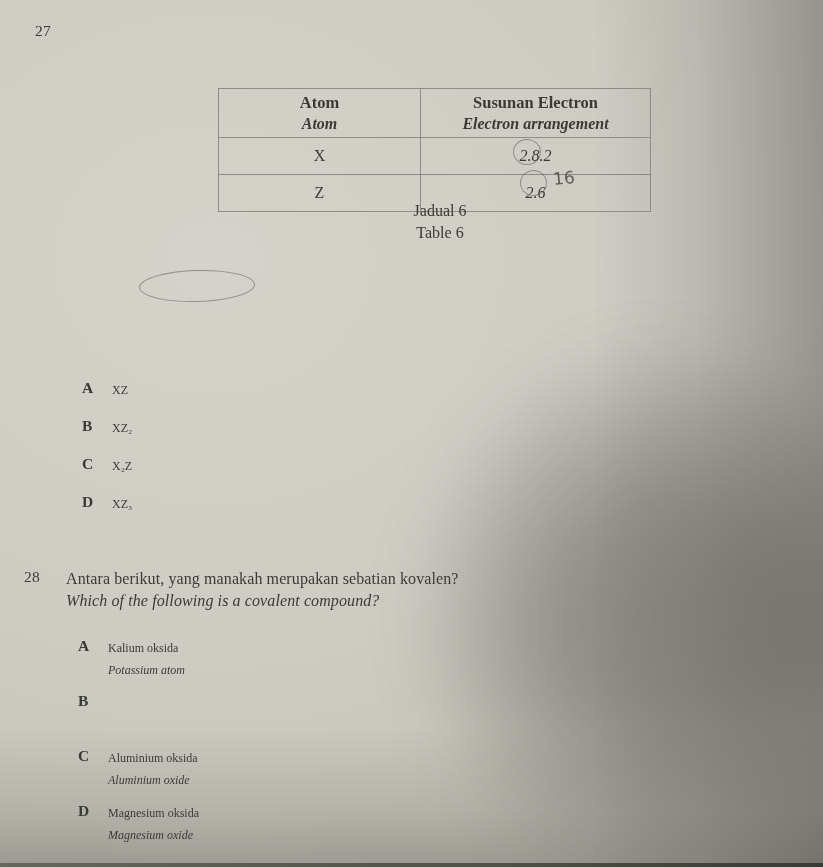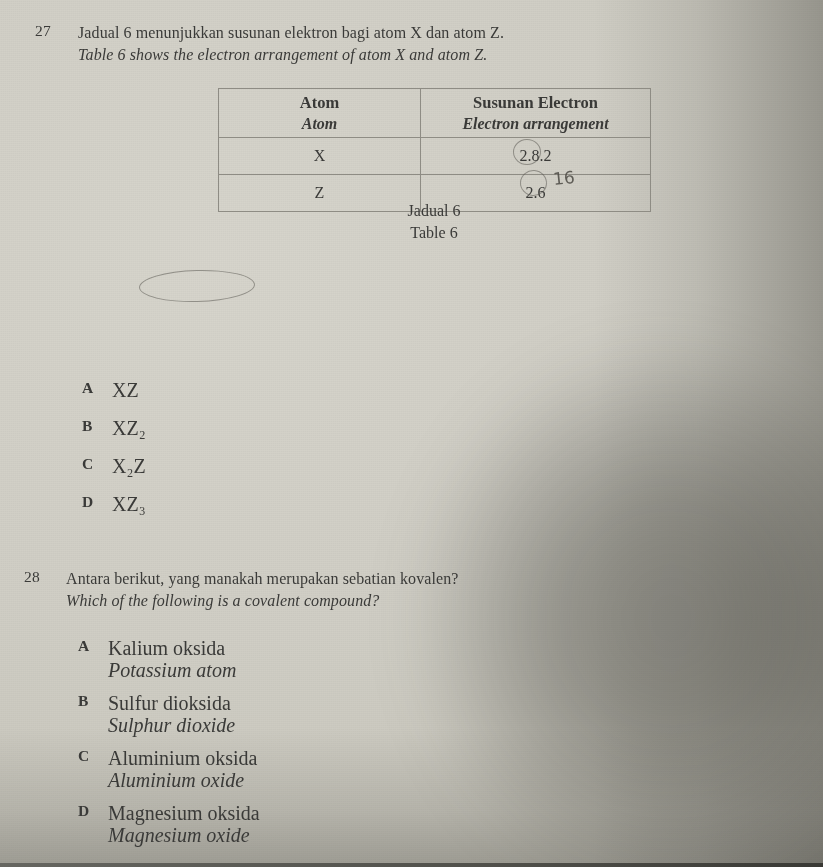--- a/index.html
+++ b/index.html
@@ -108,36 +108,36 @@
     padding: 3px 4px;
     font-size: 16px;
     color: #3a3a38;
   }
   #atom-table th { font-weight: bold; }
   #atom-table .col-atom  { width: 202px; }
   #atom-table .col-arr   { width: 230px; }
   .hdr-bm { display: block; font-weight: bold; font-size: 16.5px; line-height: 21px; }
   .hdr-en { display: block; font-weight: bold; font-style: italic; font-size: 16px; line-height: 21px; }
   .cell-sym { height: 30px; font-size: 17px; }
-  .cell-val { height: 30px; font-size: 16.5px; position: relative; }
+  .cell-val { height: 30px; font-size: 16.5px; position: relative; font-style: italic; }
   .caption {
     text-align: center;
     font-size: 16px;
     line-height: 22px;
   }
   .caption .en { }
   
   .opt { position: absolute; display: flex; }
   .opt-letter {
     font-weight: bold;
     font-size: 15.5px;
     width: 30px;
     flex: 0 0 30px;
   }
-  .opt-body { font-size: 20px; line-height: 22px; }
+  .opt-body { font-size: 12px; line-height: 22px; }
   .opt-body .en { font-style: italic; display: block; }
   
   .pencil {
     position: absolute;
     pointer-events: none;
     z-index: 6;
   }
   .pencil-oval {
     border: 1.6px solid rgba(86,84,78,.62);
     border-radius: 50%;
@@ -158,24 +158,20 @@
 
   <div id="paper-base"></div>
   <div id="paper-grain"></div>
 
   <div id="content">
 
     <div class="blk" style="left:35px; top:22px;">
       <span class="qnum">27</span>
     </div>
 
-    <div class="blk" style="left:78px; top:22px; width:700px;">
-      <div class="line-bm">Jadual 6 menunjukkan susunan elektron bagi atom X dan atom Z.</div>
-      <div class="line-en">Table 6 shows the electron arrangement of atom X and atom Z.</div>
-    </div>
 
     <table id="atom-table">
       <colgroup>
         <col class="col-atom">
           <col class="col-arr">
       </colgroup>
       <thead>
         <tr>
           <th>
             <span class="hdr-bm">Atom</span>
@@ -192,21 +188,21 @@
           <td class="cell-sym">X</td>
           <td class="cell-val">2.8.2</td>
         </tr>
         <tr>
           <td class="cell-sym">Z</td>
           <td class="cell-val">2.6</td>
         </tr>
       </tbody>
     </table>
 
-    <div class="blk caption" style="left:218px; top:200px; width:432px;">
+    <div class="blk caption" style="left:224px; top:200px; width:432px;">
       <div>Jadual 6</div>
       <div class="en">Table 6</div>
     </div>
 
 
     <div class="opt" style="left:82px; top:379px;">
       <span class="opt-letter">A</span>
       <span class="opt-body">XZ</span>
     </div>
     <div class="opt" style="left:82px; top:417px;">
@@ -234,24 +230,20 @@
     <div class="opt" style="left:78px; top:637px;">
       <span class="opt-letter">A</span>
       <span class="opt-body">
         <span>Kalium oksida</span>
         <span class="en">Potassium atom</span>
       </span>
     </div>
 
     <div class="opt" style="left:78px; top:692px;">
       <span class="opt-letter">B</span>
-      <span class="opt-body">
-        <span>Sulfur dioksida</span>
-        <span class="en">Sulphur dioxide</span>
-      </span>
     </div>
 
     <div class="opt" style="left:78px; top:747px;">
       <span class="opt-letter">C</span>
       <span class="opt-body">
         <span>Aluminium oksida</span>
         <span class="en">Aluminium oxide</span>
       </span>
     </div>
 

